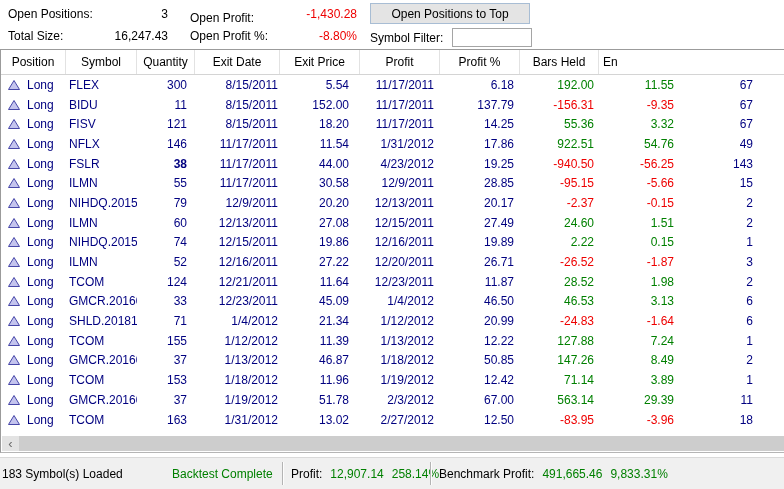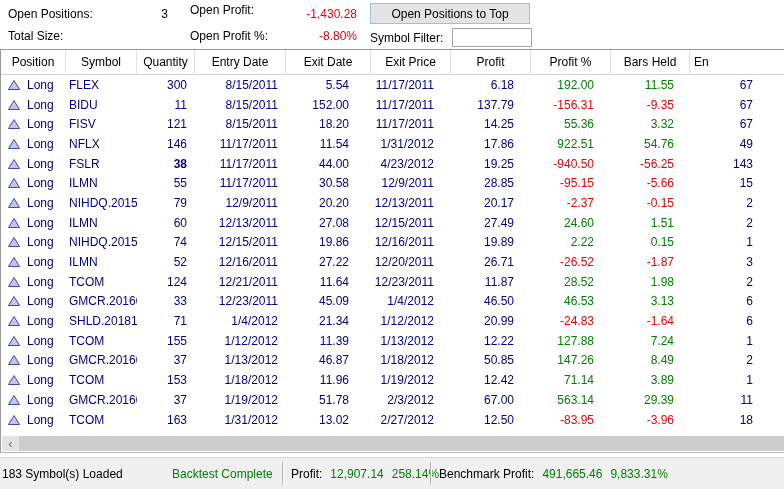--- a/index.html
+++ b/index.html
@@ -75,37 +75,37 @@
   .vsep{position:absolute;top:4px;height:23px;width:1px;background:#b4b4b4;border-right:1px solid #fdfdfd;}
 </style>
 </head>
 <body style="--green: #008000; --red: #ee0000; --navy: #000080;">
 
 <div class="app">
 
   <div class="top-panel">
     <span class="lbl" style="left:8px;top:7px">Open Positions:</span>
     <span class="val" style="left:58px;top:7px">3</span>
-    <span class="lbl" style="left:190px;top:3px">Open Profit:</span>
+    <span class="lbl" style="left:190px;top:11px">Open Profit:</span>
     <span class="val red" style="left:247px;top:7px">-1,430.28</span>
     <button class="btn">Open Positions to Top</button>
 
     <span class="lbl" style="left:8px;top:29px">Total Size:</span>
+    <span class="val" style="left:58px;top:29px">16,247.43</span>
     <span class="lbl" style="left:190px;top:29px">Open Profit %:</span>
     <span class="val red" style="left:247px;top:29px">-8.80%</span>
     <span class="lbl" style="left:370px;top:31px">Symbol Filter:</span>
     <input class="filter-input" type="text" value="" style="">
   </div>
 
   <div class="grid">
     <div class="grid-header" id="grid-header">
         <div class="hcell" style="width: 65px;">Position</div>
         <div class="hcell" style="width: 71px;">Symbol</div>
         <div class="hcell" style="width: 58px;">Quantity</div>
-        <div class="hcell" style="width: 91px;">Entry Date</div>
         <div class="hcell" style="width: 85px;">Exit Date</div>
         <div class="hcell" style="width: 80px;">Exit Price</div>
         <div class="hcell" style="width: 80px;">Profit</div>
         <div class="hcell" style="width: 80px;">Profit %</div>
         <div class="hcell" style="width: 79px;">Bars Held</div>
         <div class="hcell">En</div>
       </div>
     <div class="grid-body" id="grid-body">
         <div class="row">
           <div class="cell poscell" style="width: 65px;">

